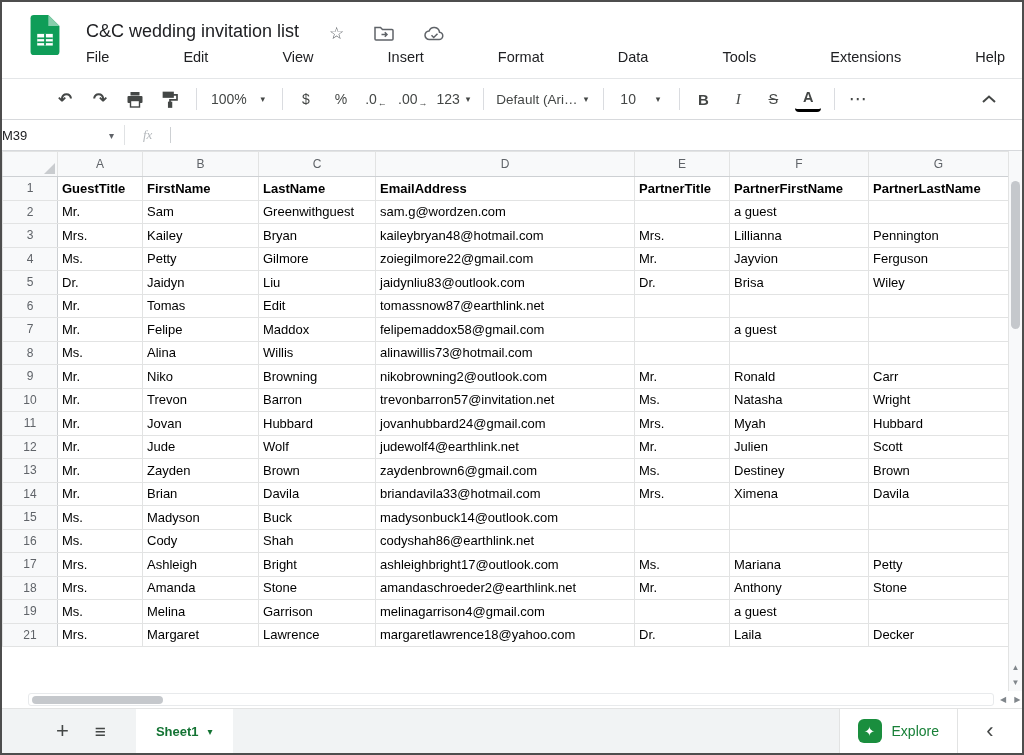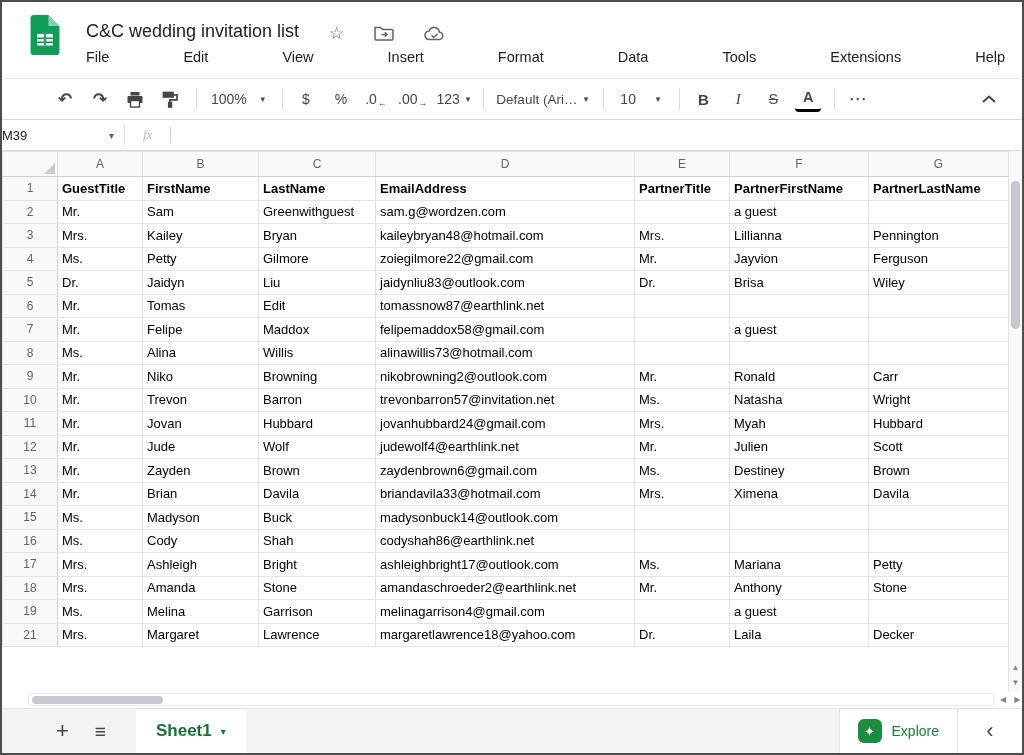--- a/index.html
+++ b/index.html
@@ -76,21 +76,21 @@
   .hthumb { position:absolute; left:3px; top:1.5px; width:131px; height:8px; background:#c5c8cc; border-radius:4px; cursor:pointer; }
   .harrows { display:flex; gap:8px; margin-left:6px; color:#80868b; font-size:8px; }
   .harrows span { cursor:pointer; }
 
   
   .sheetbar { flex:1; background:#f1f3f4; display:flex; align-items:stretch; border-top:1px solid #e2e3e3; }
   .sb-icons { display:flex; align-items:center; gap:26px; padding-left:54px; }
   .add-sheet { font-size:22px; color:#444746; cursor:pointer; line-height:1; }
   .all-sheets { font-size:19px; color:#444746; cursor:pointer; line-height:1; }
   .sheet-tab { margin-left:30px; background:#fff; display:flex; align-items:center; gap:9px; padding:0 20px; cursor:pointer; }
-  .sheet-tab-label { color:#137333; font-weight:700; font-size:17px; }
+  .sheet-tab-label { color:#137333; font-weight:700; font-size:13px; }
   .sheet-tab .caret { color:#137333; }
   .sb-spacer { flex:1; }
   .explore-btn { background:#fff; border-left:1px solid #e2e3e3; border-right:1px solid #e2e3e3; display:flex; align-items:center; gap:10px; padding:0 18px; cursor:pointer; }
   .explore-icon { width:24px; height:24px; background:#1a8e3e; border-radius:6px; color:#fff; display:flex; align-items:center; justify-content:center; font-size:13px; }
   .explore-label { color:#188038; font-size:14px; }
   .sb-collapse { background:#fff; width:64px; display:flex; align-items:center; justify-content:center; color:#444746; font-size:22px; cursor:pointer; }
 </style>
 </head>
 <body>
 

